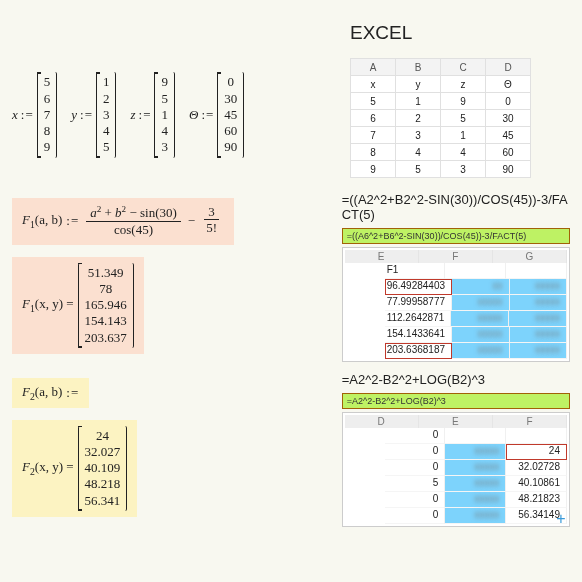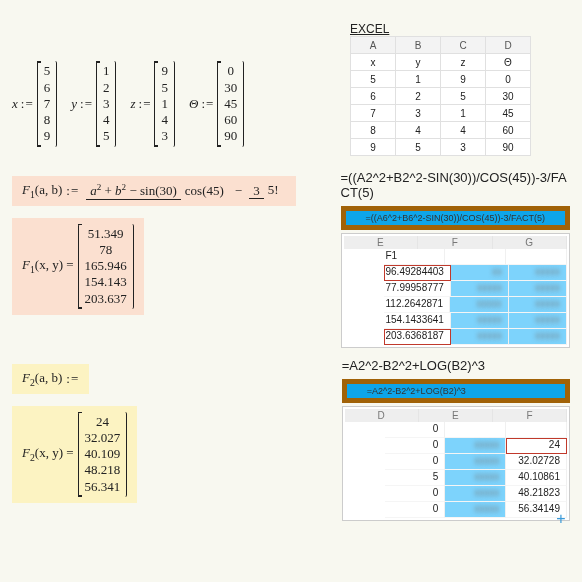--- a/index.html
+++ b/index.html
@@ -19,46 +19,46 @@
   .assign { display:flex; align-items:center; gap:3px;}
   .vname { font-style: italic; }
   .coloneq { letter-spacing:1px;}
   .bcol { display:flex; flex-direction:column; align-items:center; line-height:1.25; padding:2px 4px;}
   .bwrap { border-left:1.5px solid #222; border-right:1.5px solid #222; border-radius:2px; position:relative; padding:0 2px;}
   .bwrap::before, .bwrap::after {
     content:""; position:absolute; width:4px; height:1.5px; background:#222;
   }
   .bwrap::before { top:0; left:-1px; box-shadow: calc(100% + 2px - 4px) 0 0 #222;}
   .bwrap::after { bottom:0; left:-1px; box-shadow: calc(100% + 2px - 4px) 0 0 #222;}
-  .excel-title { font-family:"Segoe UI",Arial,sans-serif; font-size:12px; margin-bottom:0; margin-top:10px;text-decoration:underline;}
+  .excel-title { font-family:"Segoe UI",Arial,sans-serif; font-size:19px; margin-bottom:14px; margin-top:10px;}
   .excel-tbl { border-collapse:collapse; font-family:"Segoe UI",Arial,sans-serif; font-size:10px; background:#fff; border:1px solid #e0e0e0;}
   .excel-tbl th, .excel-tbl td { border:1px solid #e0e0e0; padding:1px 0; text-align:center; width:44px; height:14px;}
   .excel-tbl th { background:#f3f3f3; font-weight:normal; color:#555;}
   .excel-col { width:190px;}
   
   .fblock { padding:6px 10px; margin:6px 0; display:inline-block;}
   .peach { background:#fbe0d0;}
   .yellow { background:#fcf3c2;}
-  .frac { display:inline-flex; flex-direction:row; align-items:flex-end; vertical-align:middle; margin:0 3px;}
+  .frac { display:inline-flex; flex-direction:column; align-items:center; vertical-align:middle; margin:0 3px;}
   .frac .num { border-bottom:1px solid #222; padding:0 4px; line-height:1.1;}
   .frac .den { padding:0 4px; line-height:1.3;}
   .sup { font-size:0.7em; vertical-align:super;}
   .sub { font-size:0.75em; vertical-align:sub;}
   .fline { display:flex; align-items:center; gap:4px;}
   .section2 { display:flex; gap:20px; margin-top:14px; align-items:flex-start;}
   .section3 { display:flex; gap:20px; margin-top:10px; align-items:flex-start;}
   .rightcol { width:236px; font-family:"Segoe UI",Arial,sans-serif; font-size:12px;}
   .formula-txt { font-family:"Segoe UI",Arial,sans-serif; font-size:13px; margin-bottom:6px; word-break:break-all;}
   .mini { background:#fff; border:1px solid #ccc; padding:2px; font-size:10px;}
   .mini .head { display:flex; background:#eee;}
   .mini .head div { flex:1; text-align:center; color:#777; border-right:1px solid #e5e5e5; padding:1px 0;}
   .mini .rw { display:flex;margin-left:40px;}
   .mini .rw div { flex:1; text-align:right; padding:1px 6px 1px 2px; border-right:1px solid #f0f0f0; border-bottom:1px solid #f5f5f5; height:13px;}
   .redbox { outline:1.4px solid #c0392b; outline-offset:-1px;}
-  .fbar { border:5px solid #a16207; background:#0ea5e9; font-size:9px; padding:2px 20px; margin-bottom:3px; color:#333; white-space:nowrap; overflow:hidden;}
+  .fbar { border:1px solid #a16207; background:#bef264; font-size:9px; padding:2px 4px; margin-bottom:3px; color:#333; white-space:nowrap; overflow:hidden;}
   .blur { color:transparent; text-shadow: 0 0 4px rgba(120,120,120,0.9); background:#7dd3fc;}
   .plus-fab {
     position:absolute; right:12px; bottom:54px; width:18px; height:18px;
     color:#3a9ad9; font-size:16px; font-family:Arial,sans-serif; text-align:center; line-height:18px;
   }
   .leftcol { width:320px;}
 </style>
 </head>
 <body>
 

